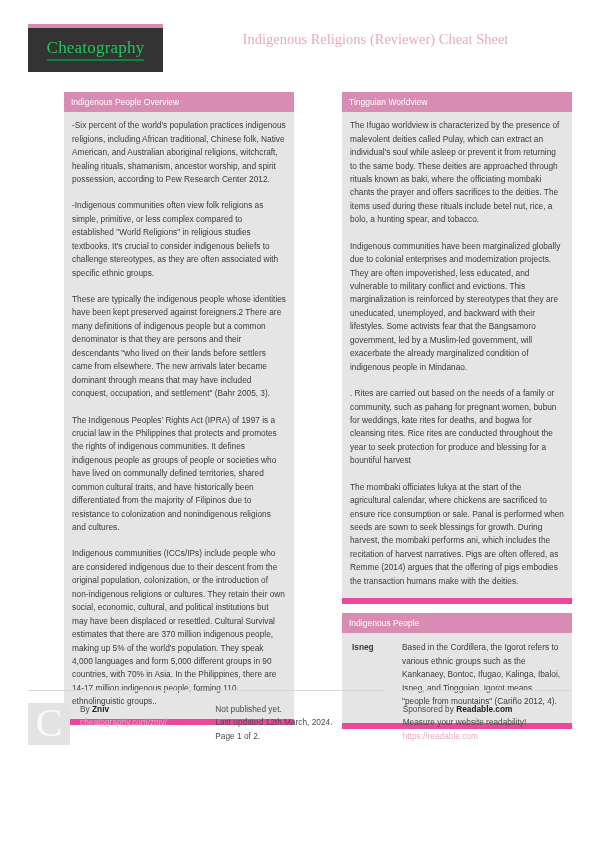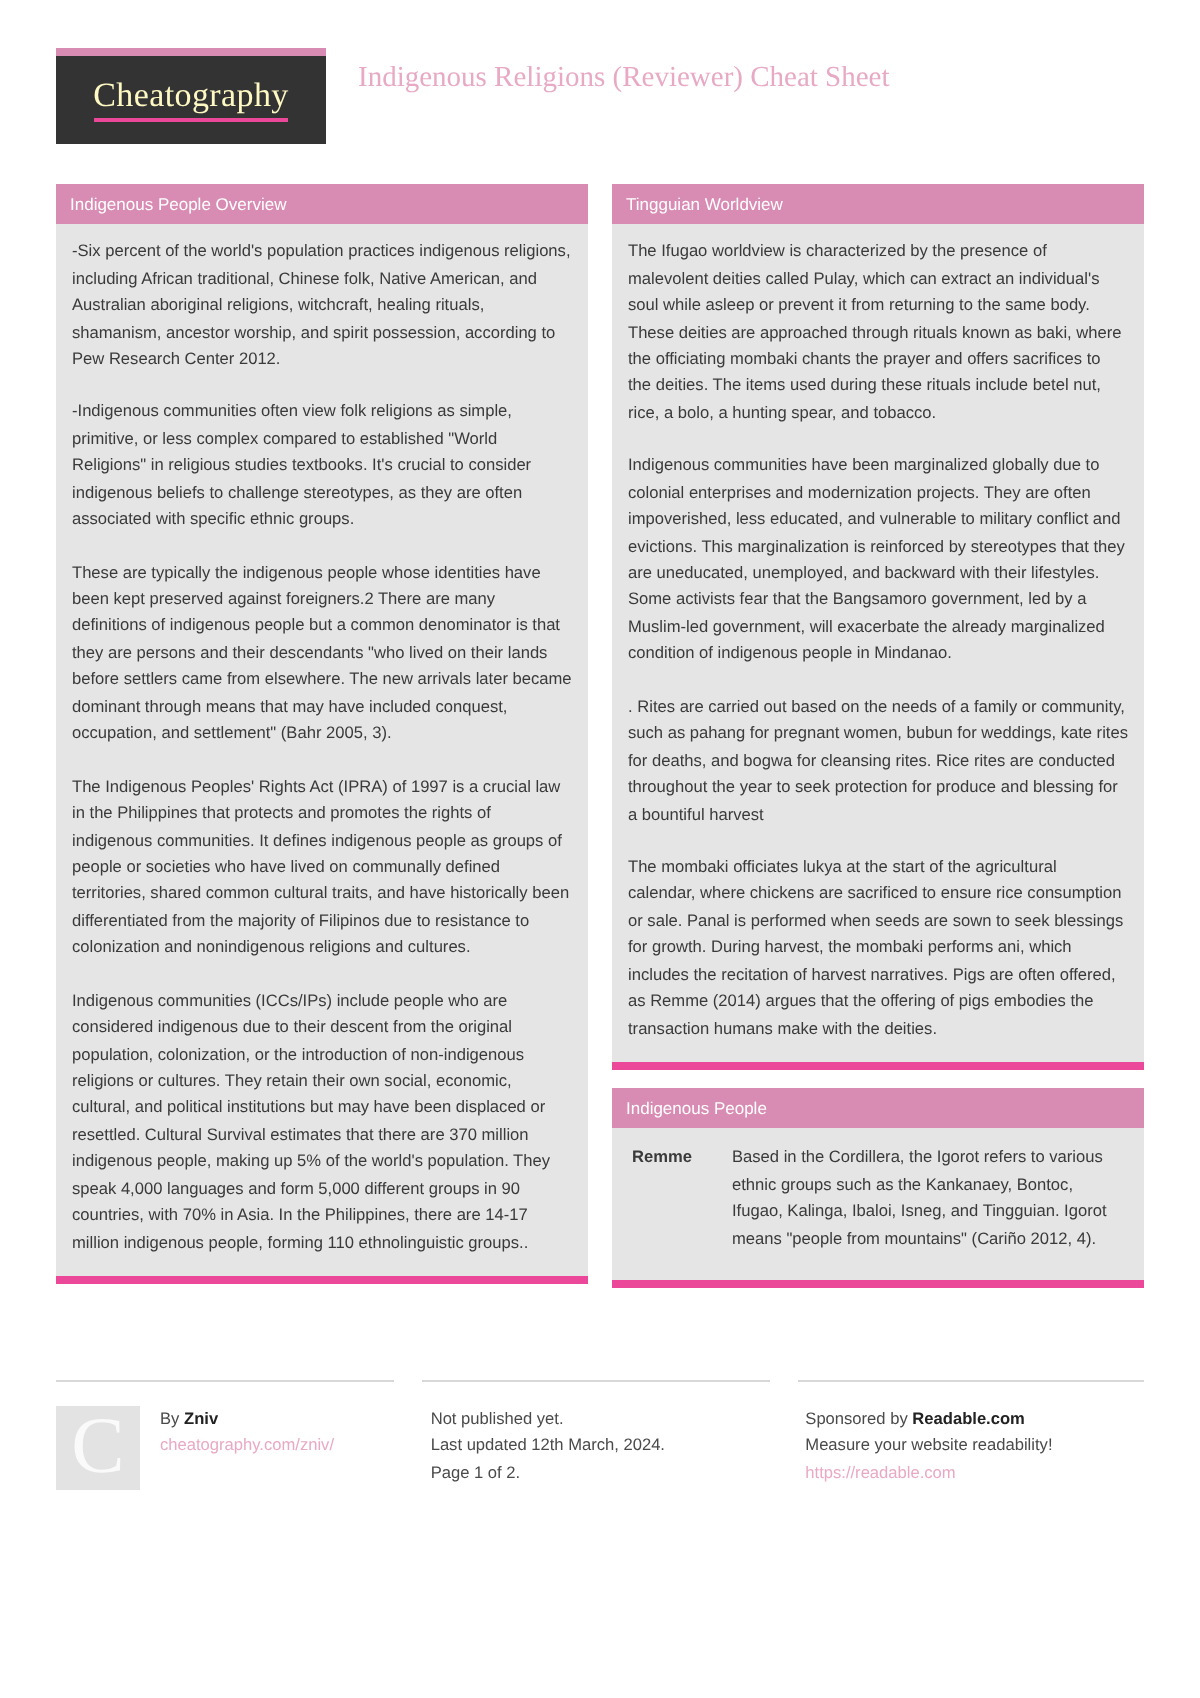--- a/index.html
+++ b/index.html
@@ -35,32 +35,33 @@
     background: #333333;
     border-top: 4px solid #d98cb3;
     box-sizing: border-box;
     display: flex;
     align-items: center;
     justify-content: center;
     flex: 0 0 auto;
   }
   .logo-text {
     font-family: "Liberation Serif", serif;
-    color: #fef9c3;
+    color: #22c55e;
     font-size: 17px;
     letter-spacing: 0.2px;
-    border-bottom: 2px solid #ec4899;
+    border-bottom: 2px solid #15803d;
     padding-bottom: 1px;
     line-height: 1.1;
   }
   .title-block {
     margin-left: 16px;
     padding-top: 6px;
     flex: 1 1 auto;
     min-width: 0;
+    text-align: center;
   }
   .sheet-title {
     font-family: "Liberation Serif", serif;
     font-size: 14.5px;
     color: #e8a9c4;
     line-height: 1.25;
     white-space: nowrap;
   }
   .sheet-byline {
     font-family: "Liberation Serif", serif;
@@ -85,22 +86,23 @@
     margin-top: 12px;
   }
   .col {
     width: 266px;
     flex: 0 0 266px;
   }
 
   
   .card {
     margin-bottom: 9px;
-    border-bottom: 4px solid #ec4899;
+    border-bottom: 6px solid #ec4899;
     background: #fdf2f6;
+    margin-left: 36px;
   }
   .card-header {
     background: #d98cb3;
     color: #ffffff;
     font-size: 8.5px;
     padding: 5px 7px 5px 7px;
     line-height: 1.2;
   }
   .card-body {
     padding: 7px 8px 8px 8px;
@@ -215,21 +217,21 @@
           <p>The mombaki officiates lukya at the start of the agricultural calendar, where chickens are sacrificed to ensure rice consumption or sale. Panal is performed when seeds are sown to seek blessings for growth. During harvest, the mombaki performs ani, which includes the recitation of harvest narratives. Pigs are often offered, as Remme (2014) argues that the offering of pigs embodies the transaction humans make with the deities.</p>
         </div>
       </div>
 
       <div class="card">
         <div class="card-header">Indigenous People</div>
         <div class="card-body">
           <table class="kv-table">
             <tbody>
                 <tr>
-              <td class="kv-term">Remme</td>
+              <td class="kv-term">Isneg</td>
               <td class="kv-def">Based in the Cordillera, the Igorot refers to various ethnic groups such as the Kankanaey, Bontoc, Ifugao, Kalinga, Ibaloi, Isneg, and Tingguian. Igorot means "people from mountains" (Cariño 2012, 4).</td>
             </tr>
           </tbody>
             </table>
         </div>
       </div>
     </div>
   </div>
 
   <div class="footer">

